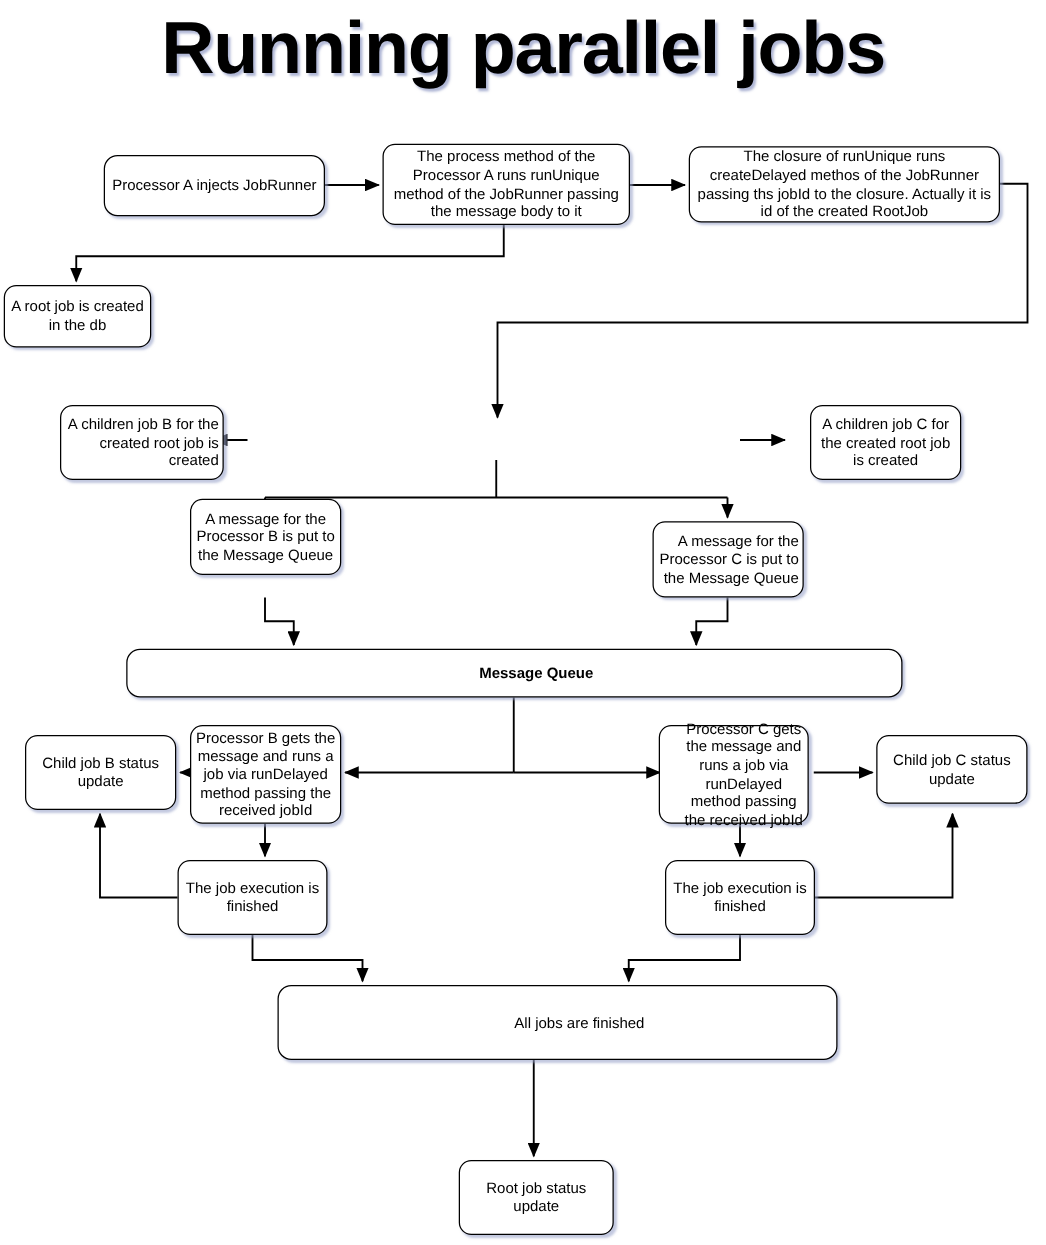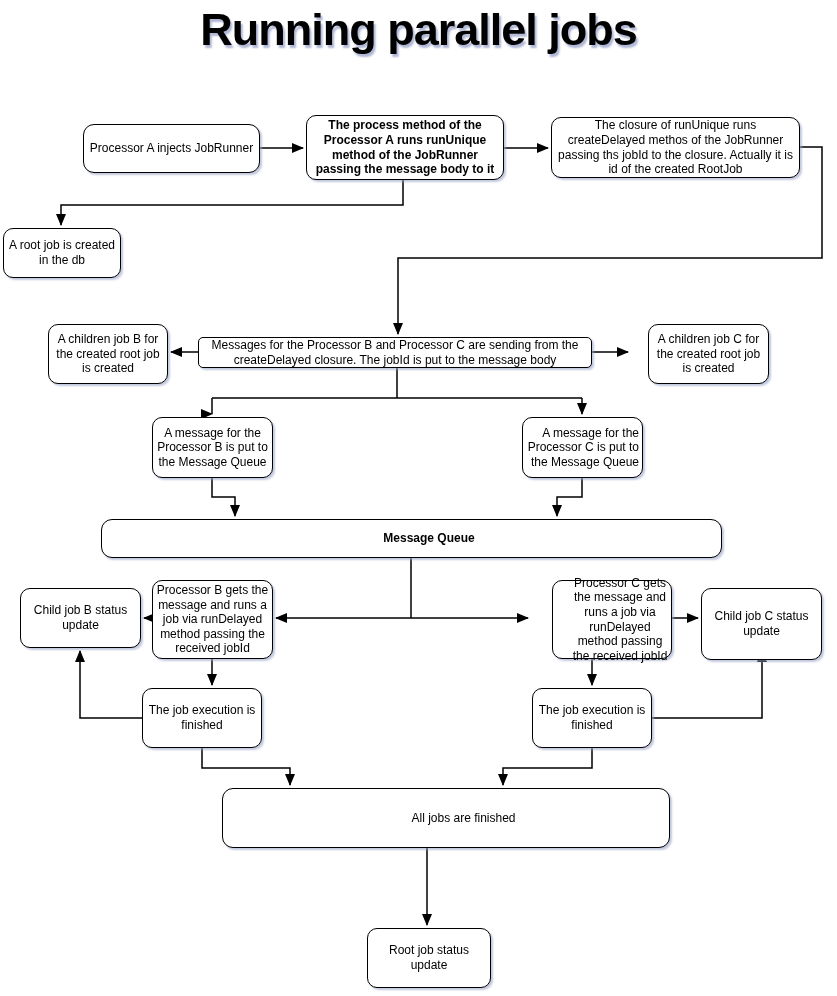--- a/index.html
+++ b/index.html
@@ -6,21 +6,21 @@
   #canvas{
     position:relative;
     width:837px;height:996px;
     background:#ffffff;
     font-family:"Liberation Sans","DejaVu Sans",sans-serif;
     overflow:hidden;
   }
   #diagram-title{
     position:absolute;left:0;top:4px;width:837px;
     text-align:center;
-    font-size:45px;font-weight:bold;color:#000;
+    font-size:59px;font-weight:bold;color:#000;
     text-shadow:2px 3px 2px rgba(148,158,199,0.75);
     letter-spacing:-1px;
   }
   svg.wires{position:absolute;left:0;top:0;z-index:1;}
   .node{
     position:absolute;z-index:2;
     box-sizing:border-box;
     background:#ffffff;
     border:1.4px solid #000000;
     border-radius:10px;
@@ -69,45 +69,44 @@
       <path d="M142,718 L80,718 L80,651" marker-end="url(#arr)"></path>
       <path d="M652,718 L762,718 L762,651" marker-end="url(#arr)"></path>
       <path d="M202,748 L202,768 L290,768 L290,785" marker-end="url(#arr)"></path>
       <path d="M592,748 L592,768 L503,768 L503,785" marker-end="url(#arr)"></path>
       <path d="M427,848 L427,925" marker-end="url(#arr)"></path>
     </g>
   </svg>
 
   <div class="node" style="left:83px;top:124px;width:177px;height:49px;border-radius:11px;">Processor A injects JobRunner</div>
 
-  <div class="node" style="left:306px;top:115px;width:198px;height:65px;font-weight:bold;">The process method of the Processor A runs runUnique method of the JobRunner passing the  message body to it</div>
+  <div class="node" style="left:306px;top:115px;width:198px;height:65px;">The process method of the Processor A runs runUnique method of the JobRunner passing the  message body to it</div>
 
   <div class="node" style="left:551px;top:117px;width:249px;height:61px;">The closure of runUnique runs createDelayed methos of the JobRunner passing ths jobId to the closure. Actually it is id of the created RootJob</div>
 
   <div class="node" style="left:3px;top:228px;width:118px;height:50px;">A root job is created in the db</div>
 
-  <div class="node" style="left:48px;top:324px;width:120px;height:60px;">A children job B for the created root job is created</div>
+  <div class="node" style="left:48px;top:324px;width:131px;height:60px;text-align:right;">A children job B for the created root job is created</div>
 
-  <div class="node small-radius" style="left:198px;top:337px;width:394px;height:31px;">Messages for the Processor B and Processor C are sending from the createDelayed closure. The jobId is put to the message body</div>
 
   <div class="node" style="left:631px;top:324px;width:121px;height:60px;margin-left:17px;">A children job C for the created root job is created</div>
 
-  <div class="node" style="left:152px;top:417px;width:121px;height:61px;">A message for the Processor B is put to the Message Queue</div>
+  <div class="node" style="left:152px;top:399px;width:121px;height:61px;">A message for the Processor B is put to the Message Queue</div>
 
   <div class="node" style="left:522px;top:417px;width:121px;height:61px;text-align:right;">A message for the Processor C is put to the Message Queue</div>
 
   <div class="node wide bold" style="left:101px;top:519px;width:621px;height:39px;">Message Queue</div>
 
   <div class="node" style="left:20px;top:588px;width:121px;height:60px;">Child job B status update</div>
 
   <div class="node" style="left:152px;top:580px;width:121px;height:79px;">Processor B gets the message and runs a job via runDelayed method passing the received jobId</div>
 
-  <div class="node" style="left:552px;top:580px;width:120px;height:79px;padding-left:19px;">Processor C gets the message and runs a job via runDelayed method passing the received jobId</div>
+  <div class="node" style="left:527px;top:580px;width:120px;height:79px;padding-left:19px;">Processor C gets the message and runs a job via runDelayed method passing the received jobId</div>
 
-  <div class="node" style="left:701px;top:588px;width:121px;height:72px;">Child job C status update</div>
+  <div class="node" style="left:701px;top:588px;width:121px;height:55px;">Child job C status update</div>
 
   <div class="node" style="left:142px;top:688px;width:120px;height:60px;">The job execution is finished</div>
 
   <div class="node" style="left:532px;top:688px;width:120px;height:60px;">The job execution is finished</div>
 
   <div class="node wide" style="left:222px;top:788px;width:448px;height:60px;">All jobs are finished</div>
 
   <div class="node" style="left:367px;top:928px;width:124px;height:60px;">Root job status update</div>
 
 </div>

